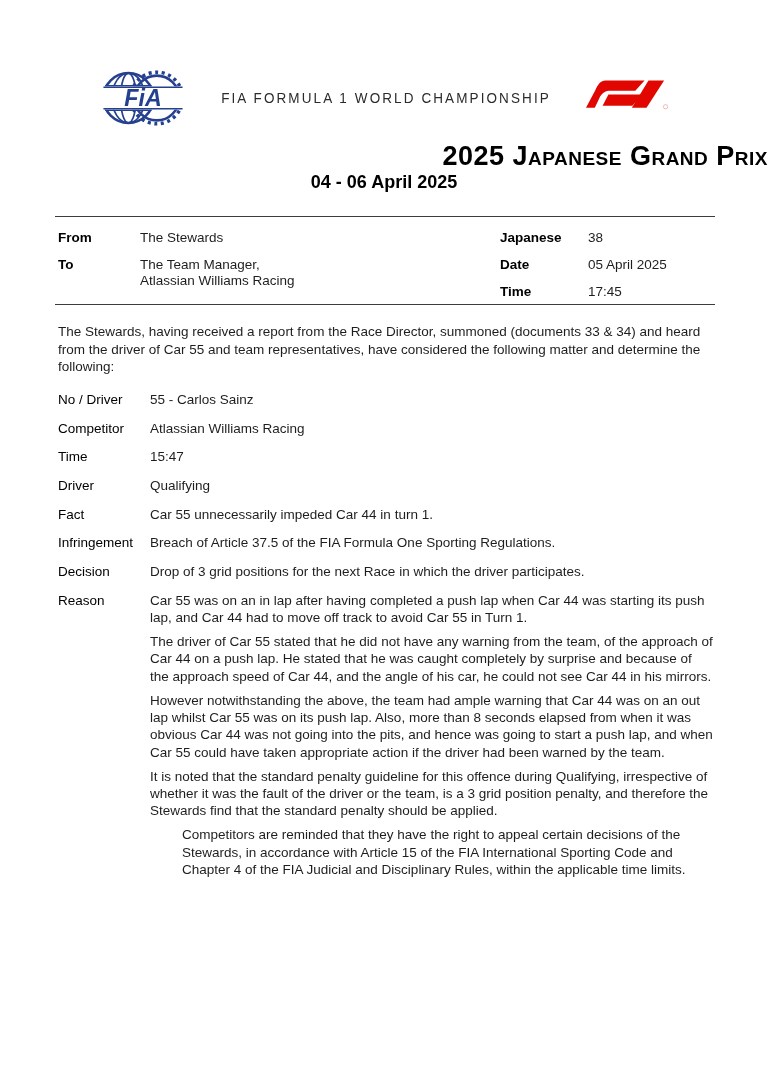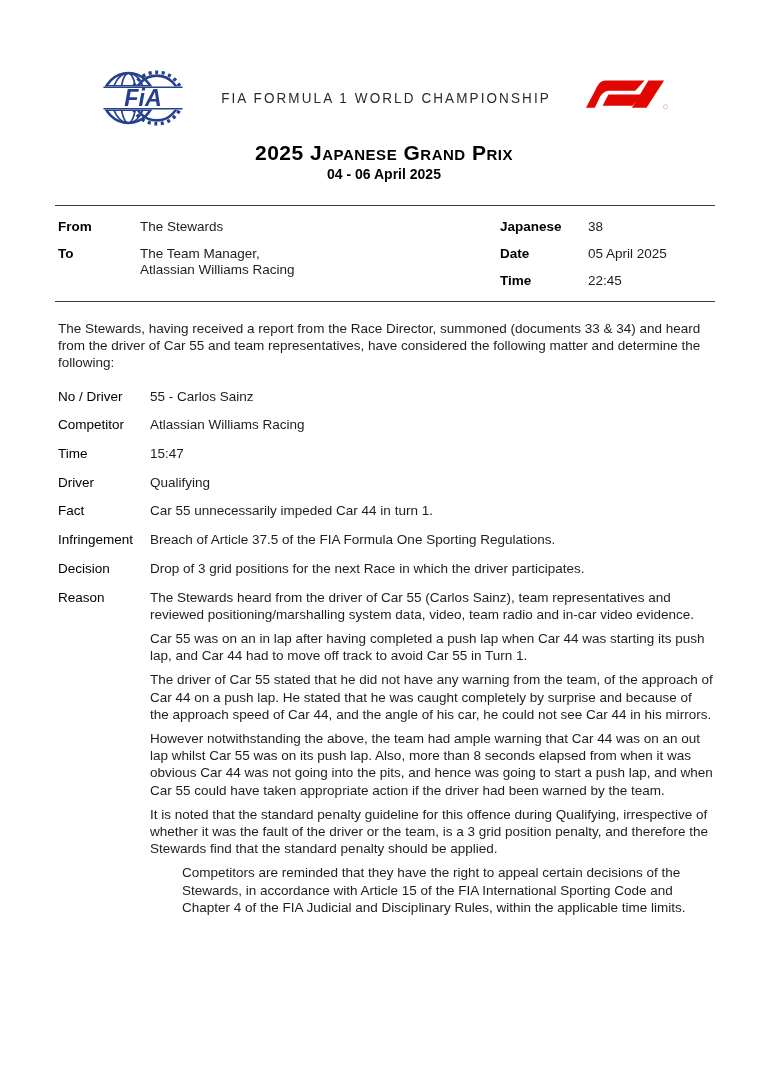--- a/index.html
+++ b/index.html
@@ -25,42 +25,42 @@
   .champ-title {
     font-size: 13.5px;
     letter-spacing: 2.1px;
     color: #2b2b2b;
     white-space: nowrap;
     transform: scaleY(1.08);
   }
   .f1-mark { width: 82px; height: 38px; position: relative; top: -2px; }
   
   .event-title {
-    text-align: center;
+    text-align: right;
     font-weight: bold;
     font-variant: small-caps;
-    font-size: 21px;
+    font-size: 27px;
     letter-spacing: 0.5px;
     color: #000;
     margin-top: 6px;
     line-height: 1.05;
   }
   .event-dates {
     text-align: center;
     font-weight: bold;
-    font-size: 14px;
+    font-size: 18px;
     color: #000;
     margin-top: 2px;
   }
   
   .meta {
     margin: 23px 53px 0 55px;
     border-top: 1px solid #3c3c3c;
     border-bottom: 1px solid #3c3c3c;
-    padding: 13px 0 12px 3px;
+    padding: 13px 0 4px 3px;
     display: grid;
     grid-template-columns: 82px 360px 88px 1fr;
     row-gap: 11px;
     font-size: 13.5px;
     line-height: 16px;
   }
   .meta .lbl { font-weight: bold; color: #000; }
   
   .content { margin: 18px 55px 0 58px; font-size: 13.5px; line-height: 17.2px; }
   .intro { margin-bottom: 16px; }
@@ -117,21 +117,21 @@
 
     <div class="lbl" style="grid-row:2">To</div>
     <div style="grid-row:2 / span 2">
       <span>The Team Manager,</span><br>
       <span>Atlassian Williams Racing</span>
     </div>
     <div class="lbl" style="grid-row:2">Date</div>
     <div style="grid-row:2">05 April 2025</div>
 
     <div class="lbl" style="grid-row:3;grid-column:3">Time</div>
-    <div style="grid-row:3;grid-column:4">22:45</div>
+    <div style="grid-row:3;grid-column:4">17:45</div>
   </div>
 
   <div class="content">
     <p class="intro">The Stewards, having received a report from the Race Director, summoned (documents 33 &amp; 34) and heard from the driver of Car 55 and team representatives, have considered the following matter and determine the following:</p>
 
     <div class="fieldrow">
       <div class="lbl">No / Driver</div>
       <div>55 - Carlos Sainz</div>
     </div>
     <div class="fieldrow">
@@ -155,21 +155,20 @@
       <div>Breach of Article 37.5 of the FIA Formula One Sporting Regulations.</div>
     </div>
     <div class="fieldrow">
       <div class="lbl">Decision</div>
       <div>Drop of 3 grid positions for the next Race in which the driver participates.</div>
     </div>
 
     <div class="fieldrow">
       <div class="lbl">Reason</div>
       <div class="reason-value">
-        <p>The Stewards heard from the driver of Car 55 (Carlos Sainz), team representatives and reviewed positioning/marshalling system data, video, team radio and in-car video evidence.</p>
         <p>Car 55 was on an in lap after having completed a push lap when Car 44 was starting its push lap, and Car 44 had to move off track to avoid Car 55 in Turn 1.</p>
         <p>The driver of Car 55 stated that he did not have any warning from the team, of the approach of Car 44 on a push lap.  He stated that he was caught completely by surprise and because of the approach speed of Car 44, and the angle of his car, he could not see Car 44 in his mirrors.</p>
         <p>However notwithstanding the above, the team had ample warning that Car 44 was on an out lap whilst Car 55 was on its push lap. Also, more than 8 seconds elapsed from when it was obvious Car 44 was not going into the pits, and hence was going to start a push lap, and when Car 55 could have taken appropriate action if the driver had been warned by the team.</p>
         <p>It is noted that the standard penalty guideline for this offence during Qualifying, irrespective of whether it was the fault of the driver or the team, is a 3 grid position penalty, and therefore the Stewards find that the standard penalty should be applied.</p>
         <p>Competitors are reminded that they have the right to appeal certain decisions of the Stewards, in accordance with Article 15 of the FIA International Sporting Code and Chapter 4 of the FIA Judicial and Disciplinary Rules, within the applicable time limits.</p>
       </div>
     </div>
   </div>
 
 </div>

